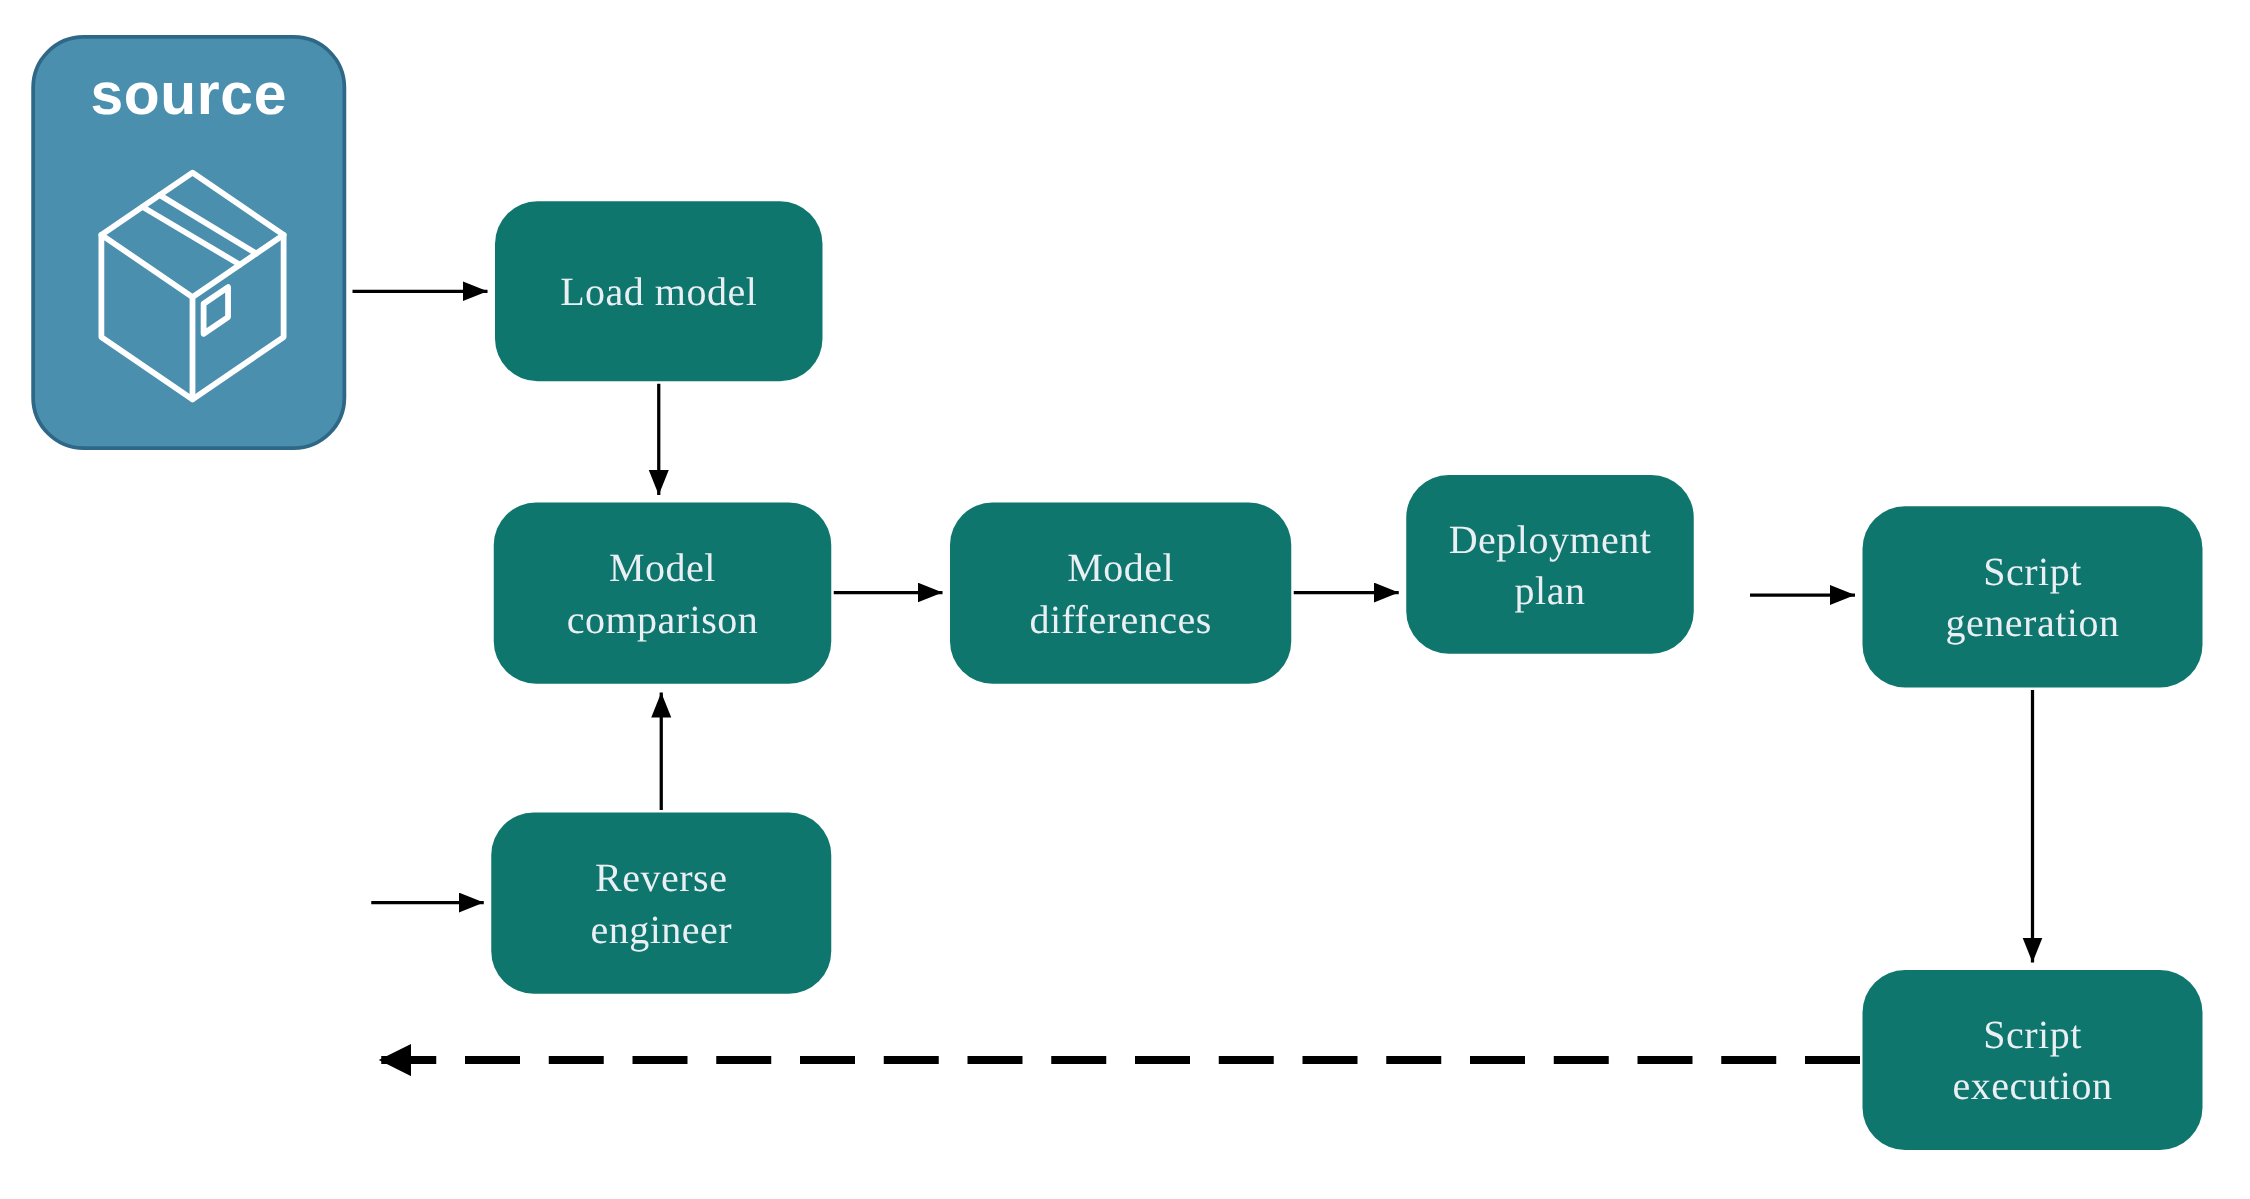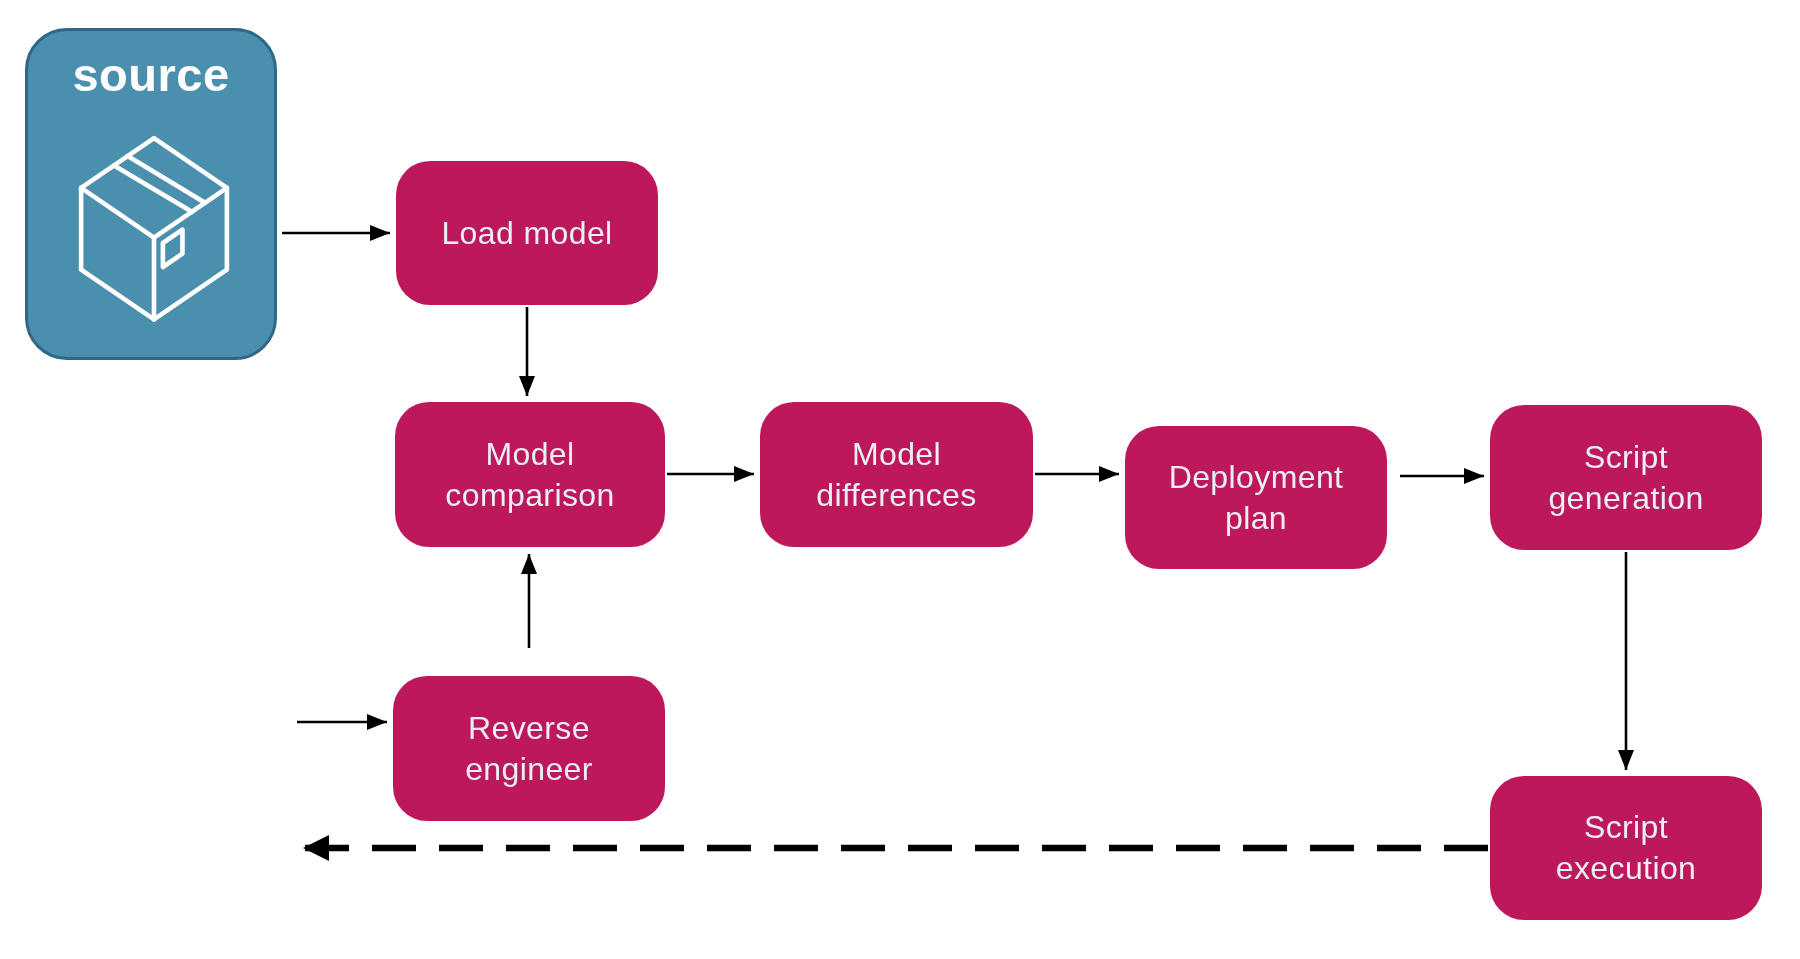--- a/index.html
+++ b/index.html
@@ -3,24 +3,25 @@
 <meta charset="utf-8">
 <style>
   html,body{margin:0;padding:0;background:#ffffff;}
   .canvas{
     position:relative;width:1800px;height:959px;background:#ffffff;overflow:hidden;
     font-family:"Liberation Sans",sans-serif;
     padding-left:44px;
   }
   .edges{position:absolute;left:0;top:0;width:1800px;height:959px;}
   .node{
-    position:absolute;background:#be185d;border-radius:34px;
+    position:absolute;background:#0f766e;border-radius:34px;
     display:flex;align-items:center;justify-content:center;text-align:center;
     color:#eaeff4;font-size:32px;line-height:41px;letter-spacing:.4px;
     white-space:pre-line;
+    font-family:Liberation Serif, serif;
   }
   .endpoint{
     position:absolute;background:#4b8fae;border:3px solid #2f6886;border-radius:42px;
     box-sizing:border-box;
   }
   .endpoint-label{
     position:absolute;left:0;right:0;top:16px;text-align:center;
     color:#ffffff;font-weight:700;font-size:47px;letter-spacing:.5px;
   }
   .icon{position:absolute;display:block;}
@@ -65,25 +66,25 @@
 
 
   <div class="node" style="left:396px;top:161px;width:262px;height:144px;">Load model</div>
 
   <div class="node" style="left:395px;top:402px;width:270px;height:145px;">Model
 comparison</div>
 
   <div class="node" style="left:760px;top:402px;width:273px;height:145px;">Model
 differences</div>
 
-  <div class="node" style="left:1125px;top:426px;width:262px;height:143px;">Deployment
+  <div class="node" style="left:1125px;top:380px;width:230px;height:143px;">Deployment
 plan</div>
 
   <div class="node" style="left:1490px;top:405px;width:272px;height:145px;">Script
 generation</div>
 
-  <div class="node" style="left:393px;top:650px;width:272px;height:145px;margin-top:26px;">Reverse
+  <div class="node" style="left:393px;top:650px;width:272px;height:145px;">Reverse
 engineer</div>
 
   <div class="node" style="left:1490px;top:776px;width:272px;height:144px;">Script
 execution</div>
 
 </div>
 
 </body></html>

